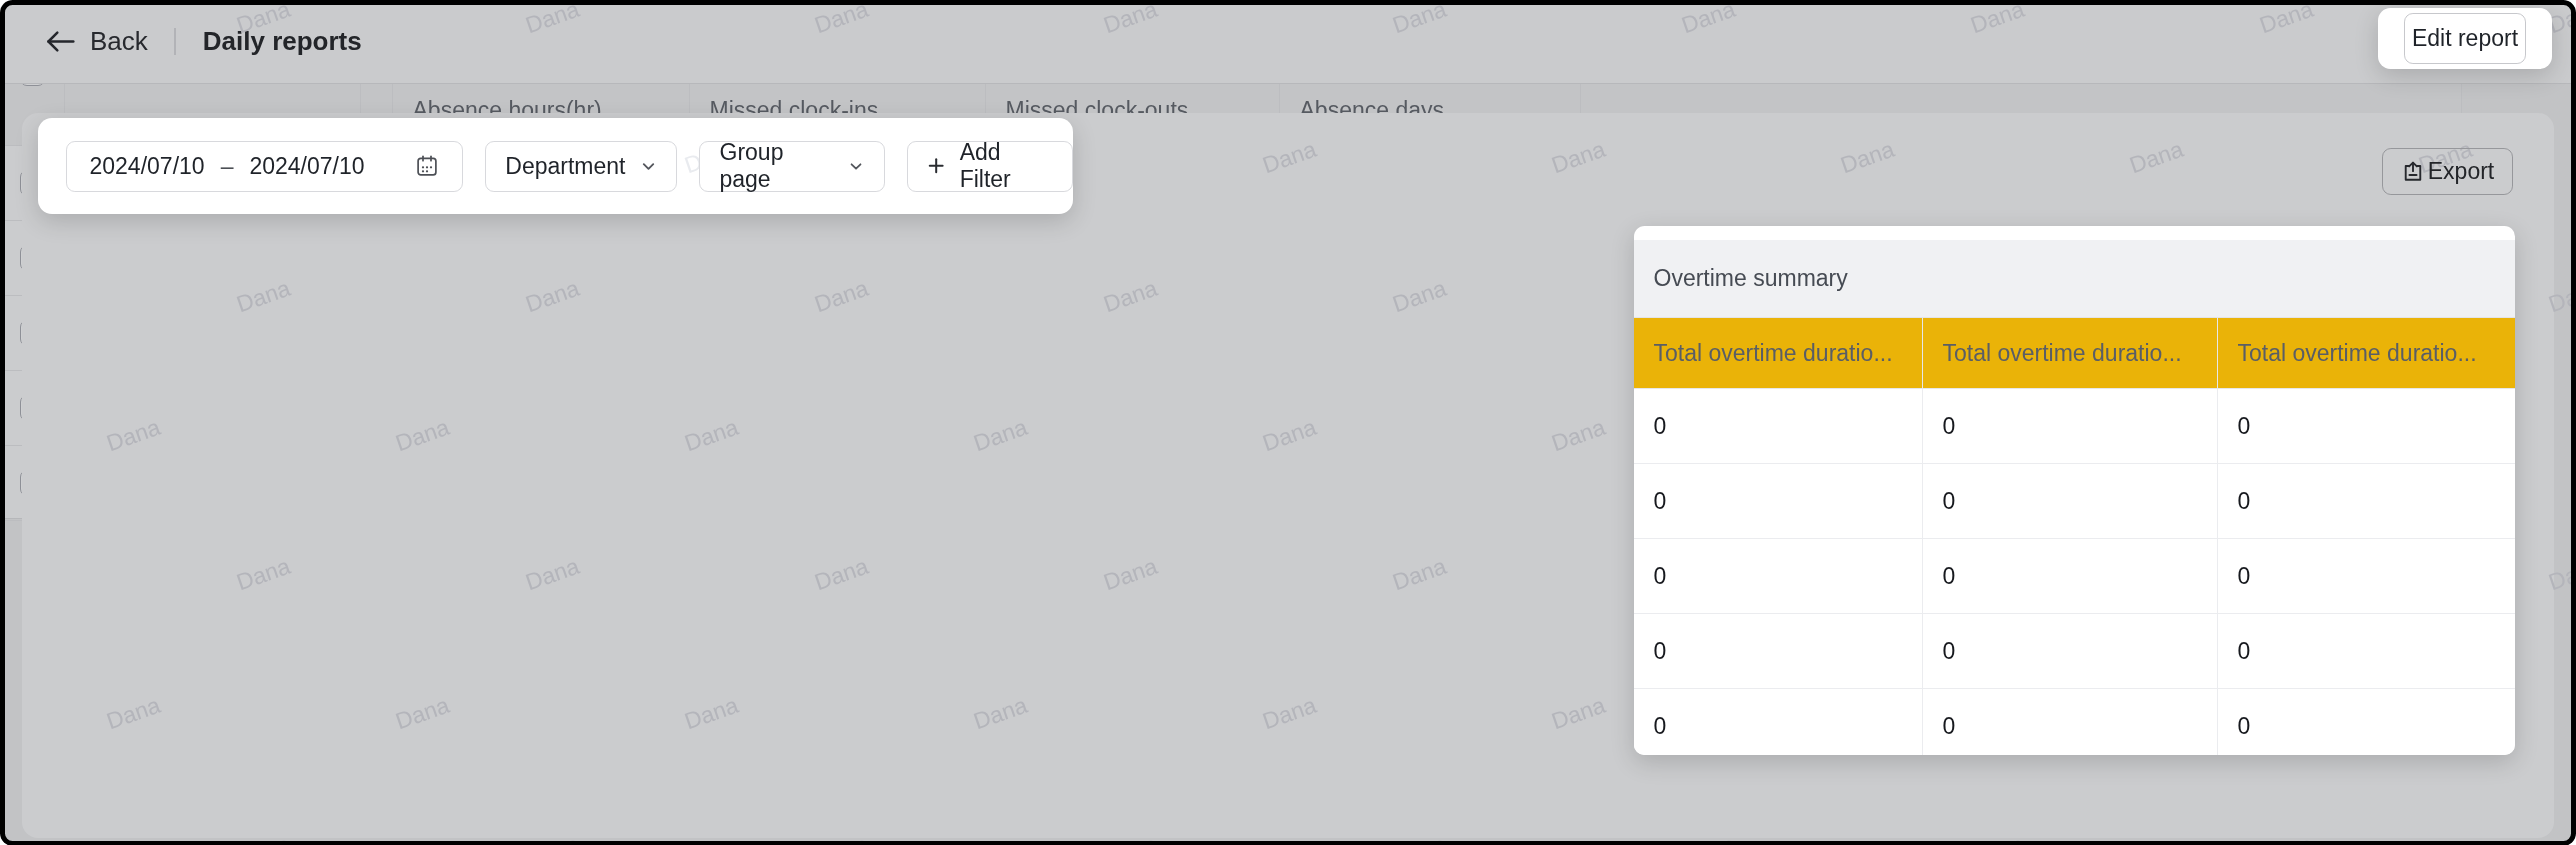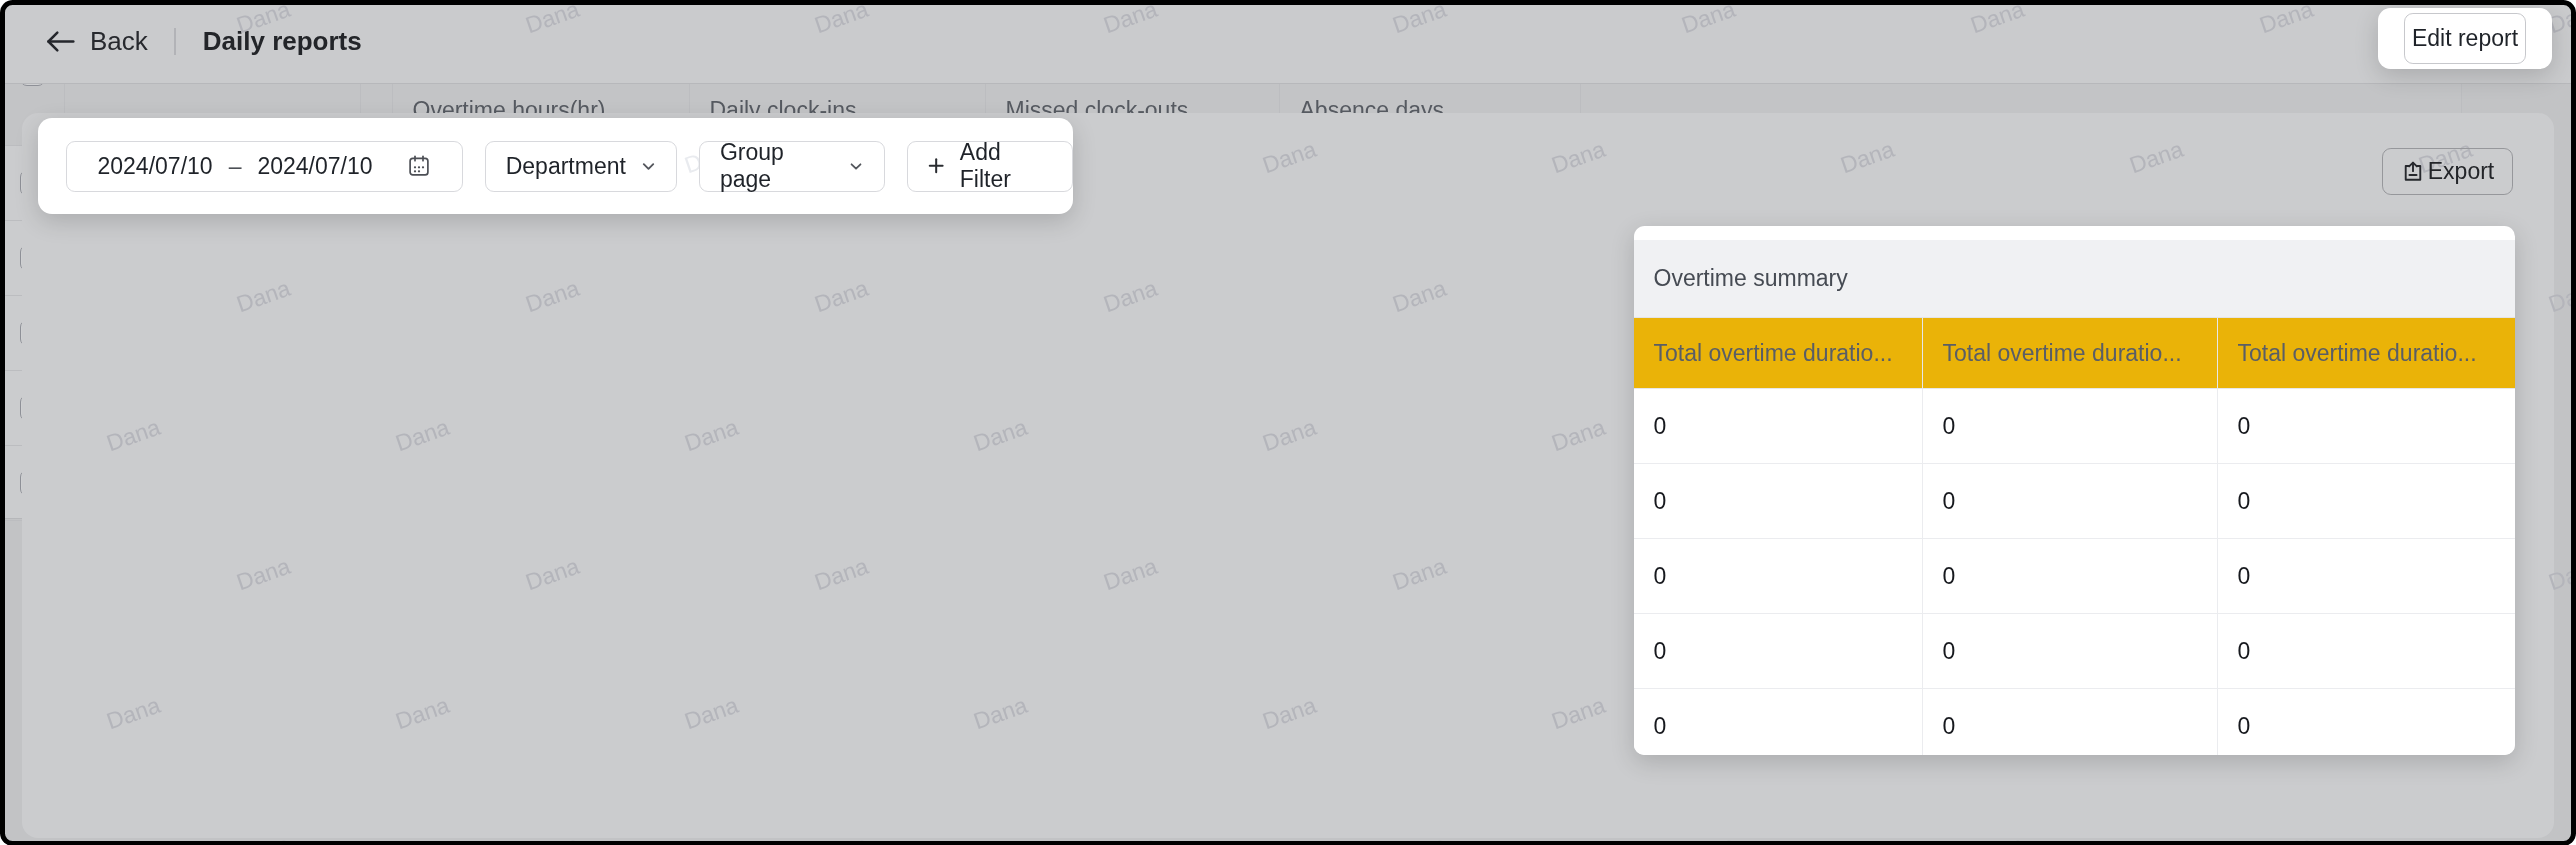--- a/index.html
+++ b/index.html
@@ -59,21 +59,21 @@
                background:linear-gradient(95deg, var(--tint), rgba(205,205,212,0.12) 82%); }
 
   
   .spot { background:#ffffff; box-shadow:0 7px 25px rgba(0,0,0,0.16); z-index:10; }
 
   #filter-card { left:38px; top:118px; width:1035px; height:96px; border-radius:14px; }
   .filter-inner { position:absolute; inset:0; z-index:2; display:flex;
                   align-items:center; padding-left:27.5px; gap:22px; }
   .fbox { height:51px; border:1.8px solid #d8d9dd; border-radius:8.9px; background:#fff;
           display:flex; align-items:center; font-size:23px; color:#1f2329; cursor:pointer; }
-  #date-range { width:416px; padding:0 31px; gap:16px; }
+  #date-range { width:416px; padding:0 23px; gap:16px; }
   #date-range .sep { color:#4c4f55; }
   #date-range .flex-sp { flex:1; }
   .select-box { padding:0 19.5px; gap:14px; }
 
   #edit-wrap { left:2378px; top:8px; width:174px; height:61px; border-radius:12.4px; }
   #edit-report-btn { position:absolute; left:26px; top:5.3px; width:122px; height:51px;
                      border:1.8px solid #c7c8cc; border-radius:8.9px; background:#fff;
                      display:flex; align-items:center; justify-content:center;
                      font-size:23px; color:#1f2329; cursor:pointer; }
 
@@ -140,22 +140,22 @@
     <span>Export</span>
   </div>
 
   <div id="dim-table">
     <div class="cell hbg cb-cell" style="grid-row:1/3;grid-column:1">
       <div class="checkbox"></div>
     </div>
     <div class="cell hbg htxt" style="grid-row:1/3;grid-column:2">Name</div>
     <div class="cell hbg" style="grid-row:1;grid-column:3/9"></div>
     <div class="cell hbg htxt" style="grid-row:2;grid-column:3;padding-left:5.3px">..</div>
-    <div class="cell hbg htxt" style="grid-row:2;grid-column:4">Overtime hours(hr)</div>
-    <div class="cell hbg htxt" style="grid-row:2;grid-column:5">Daily clock-ins</div>
+    <div class="cell hbg htxt" style="grid-row:2;grid-column:4">Absence hours(hr)</div>
+    <div class="cell hbg htxt" style="grid-row:2;grid-column:5">Missed clock-ins</div>
     <div class="cell hbg htxt" style="grid-row:2;grid-column:6">Missed clock-outs</div>
     <div class="cell hbg htxt" style="grid-row:2;grid-column:7">Absence days</div>
     <div class="cell hbg" style="grid-row:2;grid-column:8"></div>
 
     <div class="cell cb-cell">
         <div class="checkbox"></div>
       </div>
     <div class="cell name-cell">
         <div class="name-blur" style="--tint: rgba(128,130,186,0.55);"></div>
       </div>

